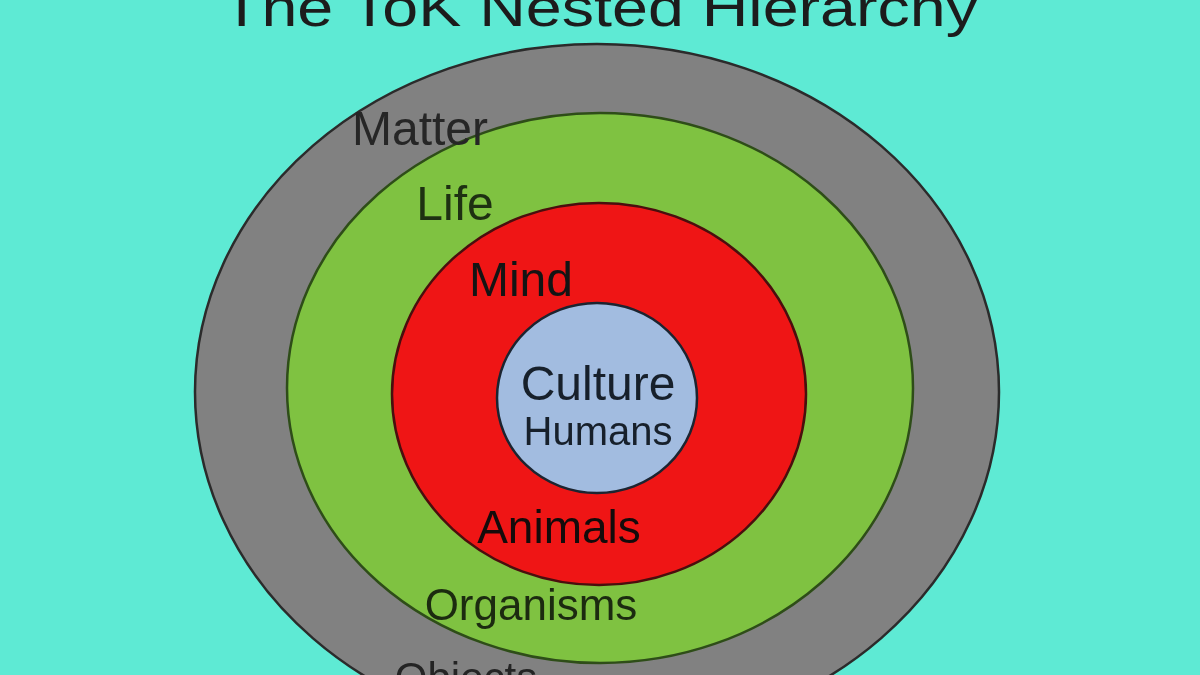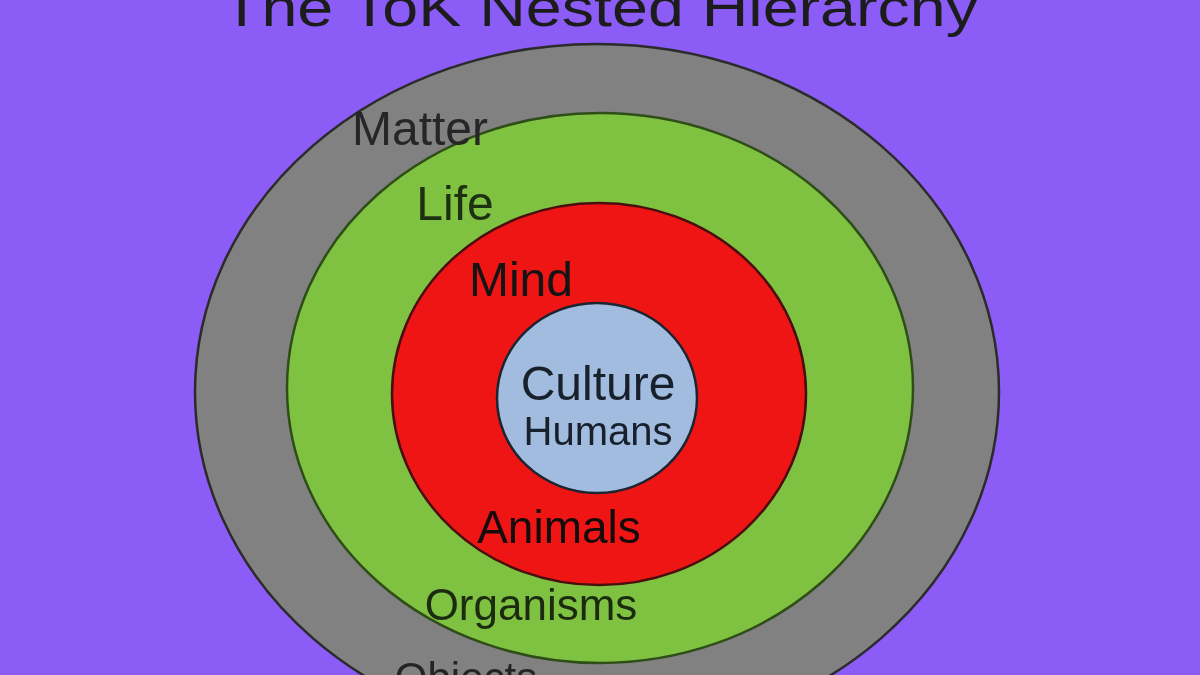--- a/index.html
+++ b/index.html
@@ -5,21 +5,21 @@
   html, body {
     margin: 0;
     padding: 0;
     background: #ffffff;
   }
   #stage {
     position: relative;
     width: 1200px;
     height: 675px;
     overflow: hidden;
-    background: #8b5cf6;
+    background: #5eead4;
     font-family: "Liberation Sans", sans-serif;
   }
   svg { display: block; }
   text {
     font-family: "Liberation Sans", sans-serif;
   }
   .slide-title {
     font-size: 54px;
     fill: #1c1c1c;
   }

